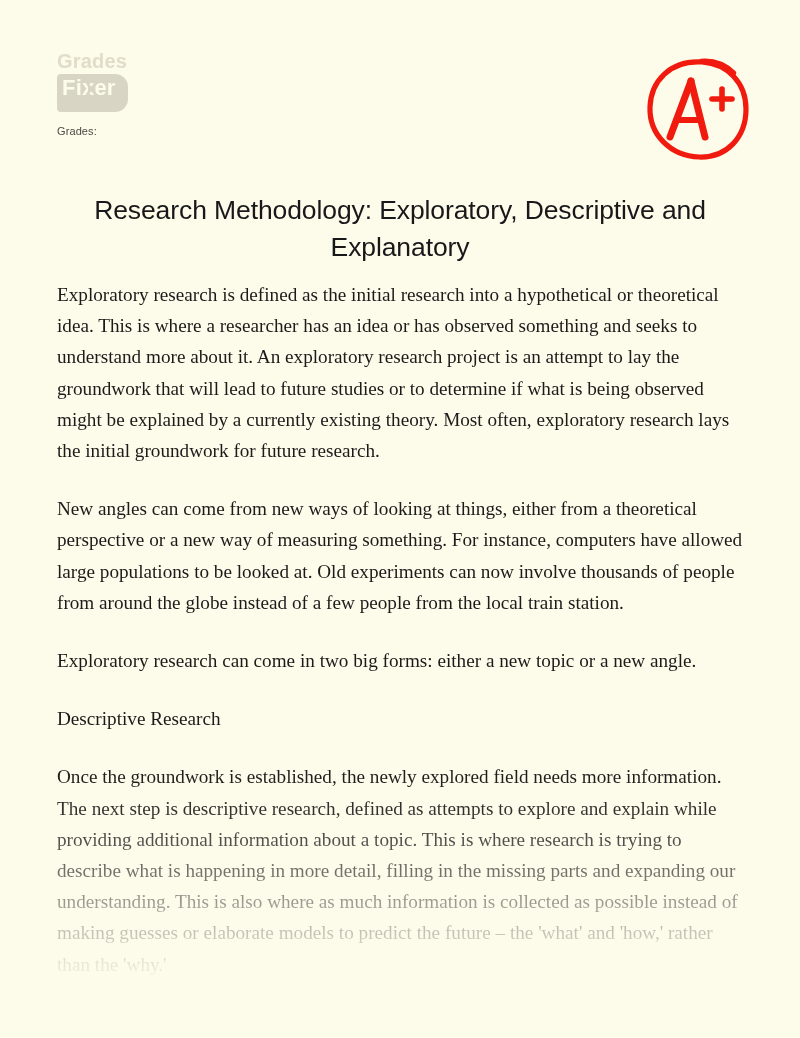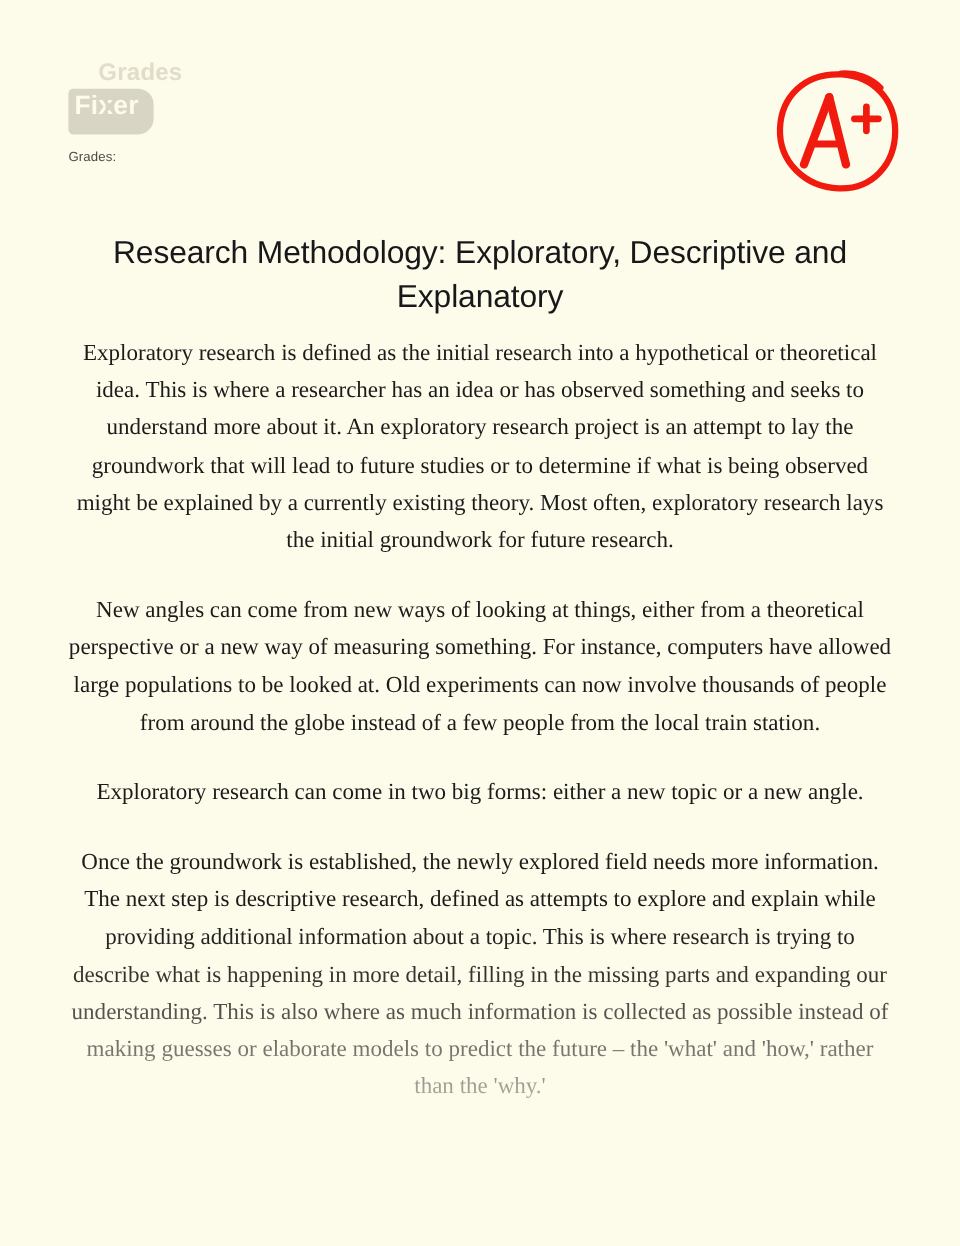--- a/index.html
+++ b/index.html
@@ -40,21 +40,20 @@
     height: 56px;
   }
   .brand-line1 {
     font-family: "Liberation Sans", "DejaVu Sans", sans-serif;
     font-weight: bold;
     font-size: 20px;
     letter-spacing: 0.2px;
     color: #e2ddcb;
     line-height: 22px;
     display: block;
-    text-align: center;
   }
   .brand-badge {
     display: inline-block;
     position: relative;
     margin-top: 2px;
     background: #d9d5c4;
     color: #fdfbe9;
     font-family: "Liberation Sans", "DejaVu Sans", sans-serif;
     font-weight: bold;
     font-size: 22px;
@@ -117,21 +116,21 @@
     left: 57px;
     top: 279px;
     width: 686px;
   }
   .article p {
     margin: 0 0 27px 0;
     font-family: "Liberation Serif", "DejaVu Serif", serif;
     font-size: 19.2px;
     line-height: 31.2px;
     color: #1b1b1b;
-    text-align: center;
+    text-align: left;
   }
   .article p.subhead {
     margin-bottom: 27px;
   }
 
   
   .fade-overlay {
     position: absolute;
     left: 0;
     right: 0;
@@ -175,18 +174,19 @@
       </svg>
     </div>
   </div>
 
   <h1 class="essay-title">Research Methodology: Exploratory, Descriptive and Explanatory</h1>
 
   <div class="article">
     <p>Exploratory research is defined as the initial research into a hypothetical or theoretical idea. This is where a researcher has an idea or has observed something and seeks to understand more about it. An exploratory research project is an attempt to lay the groundwork that will lead to future studies or to determine if what is being observed might be explained by a currently existing theory. Most often, exploratory research lays the initial groundwork for future research.</p>
     <p>New angles can come from new ways of looking at things, either from a theoretical perspective or a new way of measuring something. For instance, computers have allowed large populations to be looked at. Old experiments can now involve thousands of people from around the globe instead of a few people from the local train station.</p>
     <p>Exploratory research can come in two big forms: either a new topic or a new angle.</p>
+    <p class="subhead">Descriptive Research</p>
     <p>Once the groundwork is established, the newly explored field needs more information. The next step is descriptive research, defined as attempts to explore and explain while providing additional information about a topic. This is where research is trying to describe what is happening in more detail, filling in the missing parts and expanding our understanding. This is also where as much information is collected as possible instead of making guesses or elaborate models to predict the future – the 'what' and 'how,' rather than the 'why.'</p>
   </div>
 
   <div class="fade-overlay"></div>
 
 </div>
 
 </body></html>

